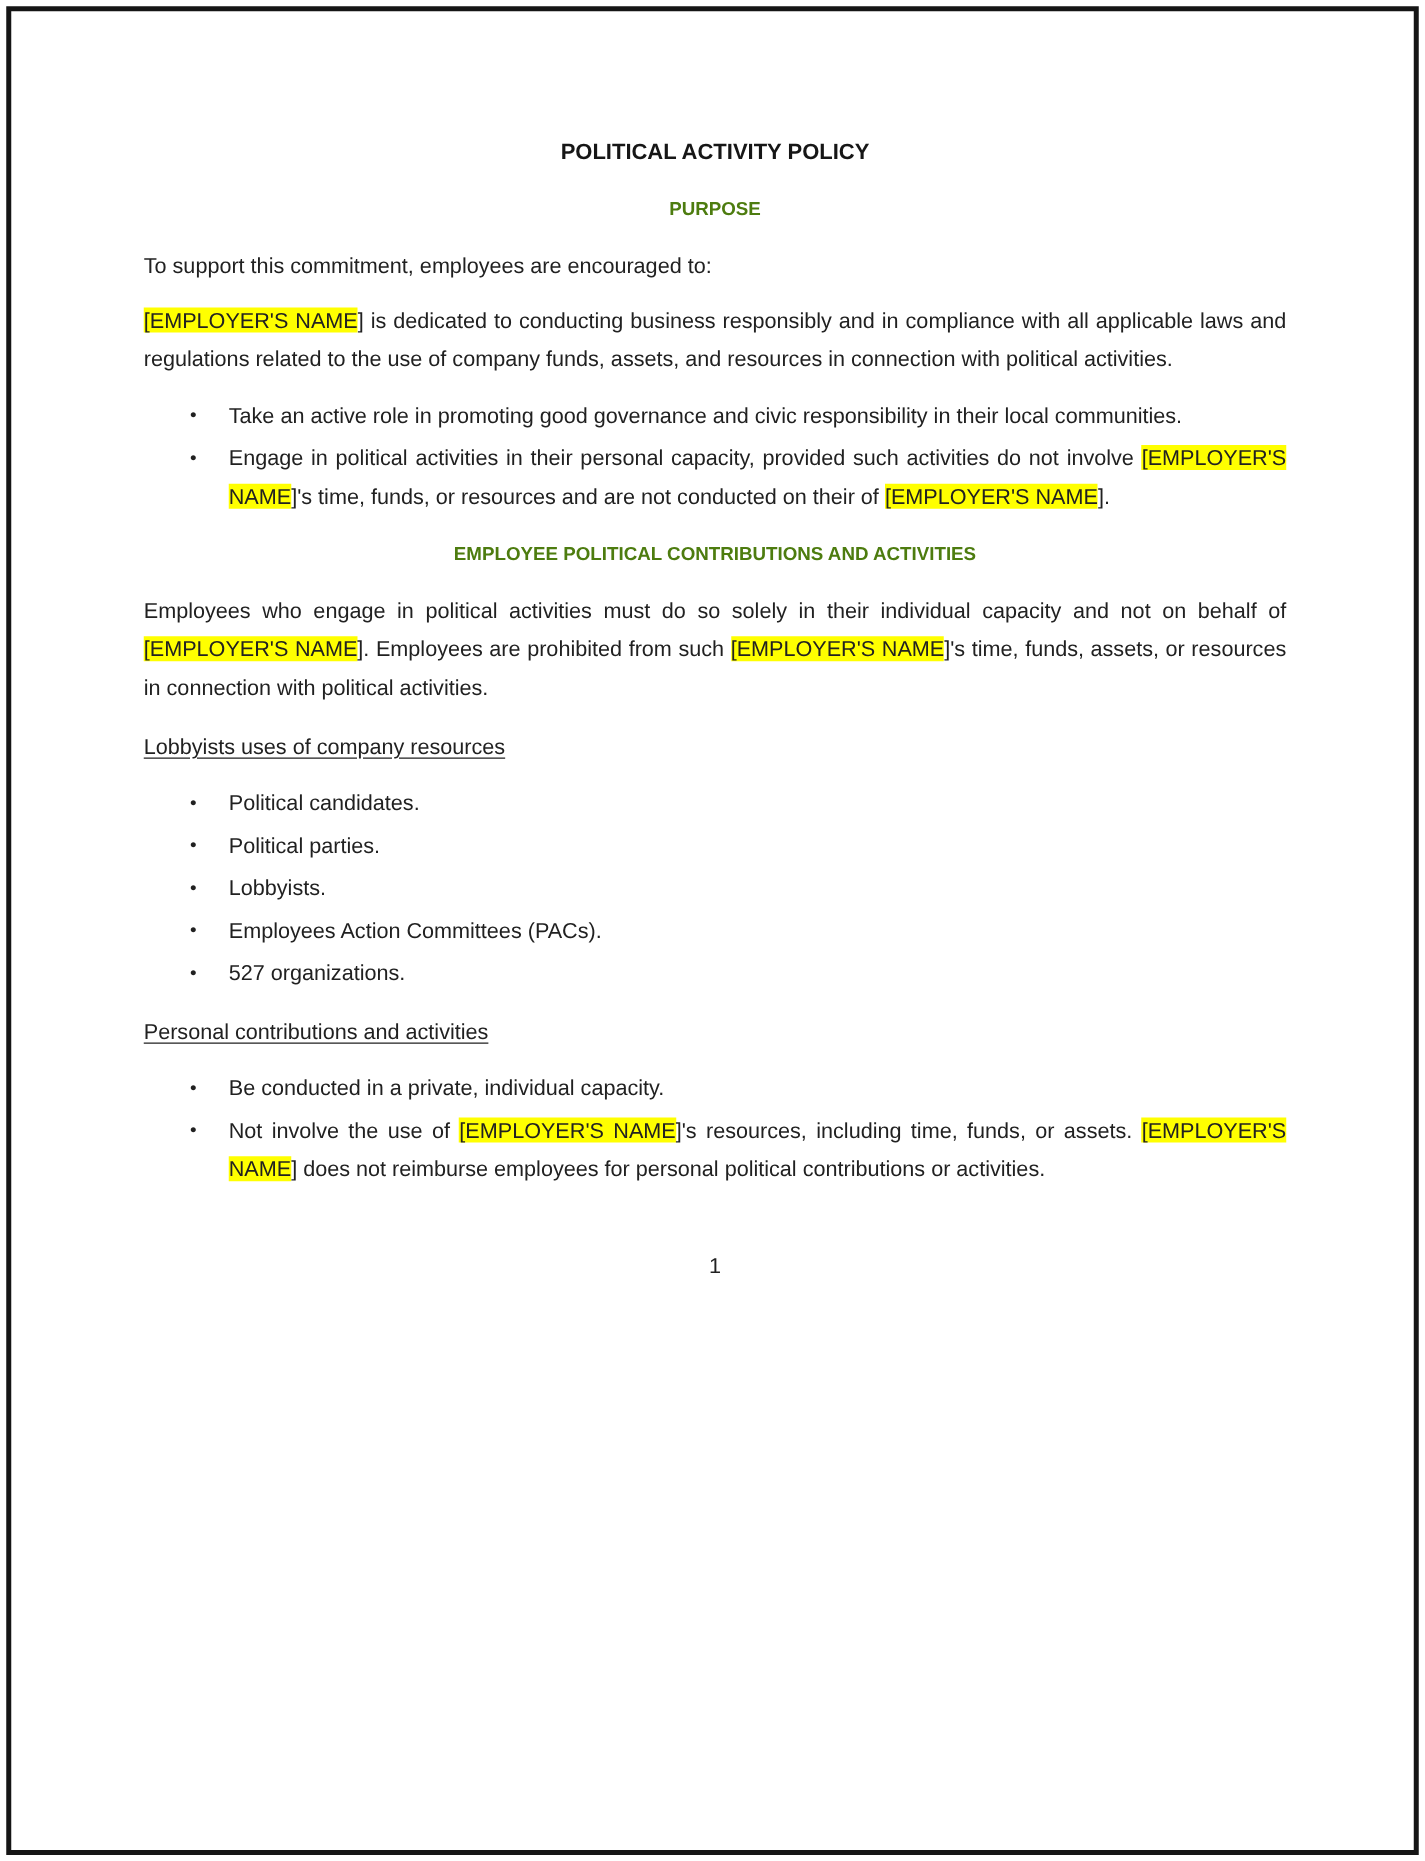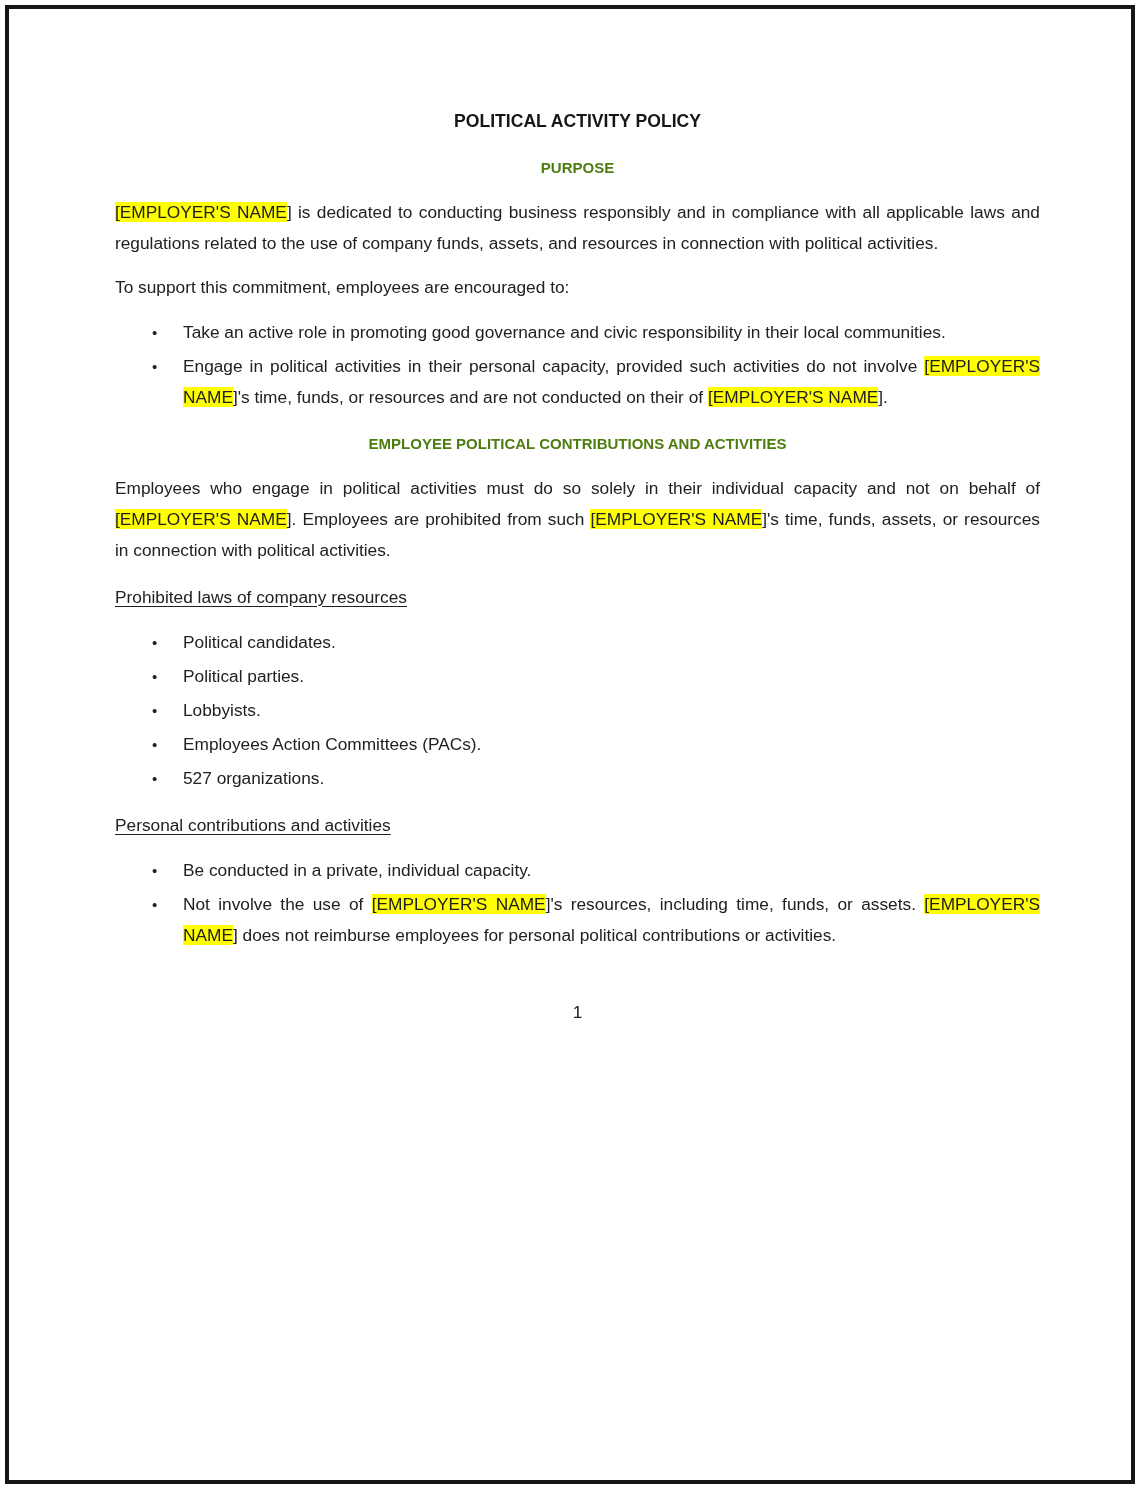--- a/index.html
+++ b/index.html
@@ -11,21 +11,21 @@
     color: #212121;
   }
   .page-frame {
     position: absolute;
     left: 5px; top: 5px; right: 5px; bottom: 5px;
     border: 4px solid #151515;
     box-sizing: border-box;
   }
   .content {
     position: absolute;
-    left: 115px; right: 100px; top: 106px;
+    left: 115px; right: 111px; top: 106px;
     font-size: 17.3px;
     line-height: 31px;
   }
   .doc-title {
     text-align: center;
     font-weight: bold;
     font-size: 17.6px;
     color: #161616;
     margin: 0 0 14px 0;
   }
@@ -76,41 +76,41 @@
 <body>
 
 <div class="page-frame"></div>
 
 <div class="content">
 
   <div class="doc-title">POLITICAL ACTIVITY POLICY</div>
 
   <div class="heading">PURPOSE</div>
 
+  <p class="body-par"><span>To support this commitment, employees are encouraged to:</span></p>
+
   <p class="body-par"><span class="hl">[EMPLOYER'S NAME</span><span>] is dedicated to conducting business responsibly and in compliance with all applicable laws and regulations related to the use of company funds, assets, and resources in connection with political activities.</span></p>
-
-  <p class="body-par"><span>To support this commitment, employees are encouraged to:</span></p>
 
   <ul class="bullet-list">
     <li>
       <span class="bullet-marker">•</span>
       <span class="li-text"><span>Take an active role in promoting good governance and civic responsibility in their local communities.</span></span>
     </li>
     <li>
       <span class="bullet-marker">•</span>
       <span class="li-text"><span>Engage in political activities in their personal capacity, provided such activities do not involve </span><span class="hl">[EMPLOYER'S NAME</span><span>]'s time, funds, or resources and are not conducted on their of </span><span class="hl">[EMPLOYER'S NAME</span><span>].</span></span>
     </li>
   </ul>
 
 
   <div class="heading">EMPLOYEE POLITICAL CONTRIBUTIONS AND ACTIVITIES</div>
 
   <p class="body-par"><span>Employees who engage in political activities must do so solely in their individual capacity and not on behalf of </span><span class="hl">[EMPLOYER'S NAME</span><span>]. Employees are prohibited from such </span><span class="hl">[EMPLOYER'S NAME</span><span>]'s time, funds, assets, or resources in connection with political activities.</span></p>
 
-  <div class="subheading">Prohibited laws of company resources</div>
+  <div class="subheading">Lobbyists uses of company resources</div>
 
 
   <ul class="bullet-list">
     <li>
       <span class="bullet-marker">•</span>
       <span class="li-text"><span>Political candidates.</span></span>
     </li>
     <li>
       <span class="bullet-marker">•</span>
       <span class="li-text"><span>Political parties.</span></span>

